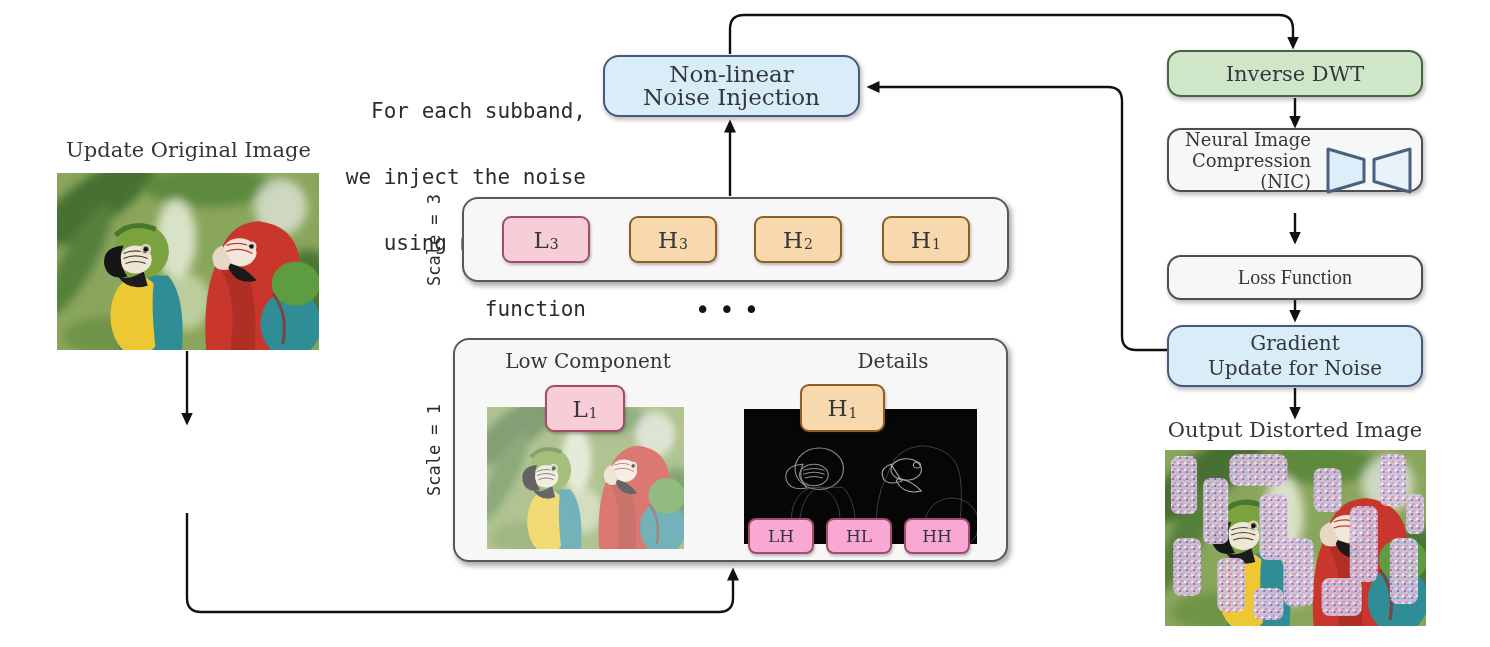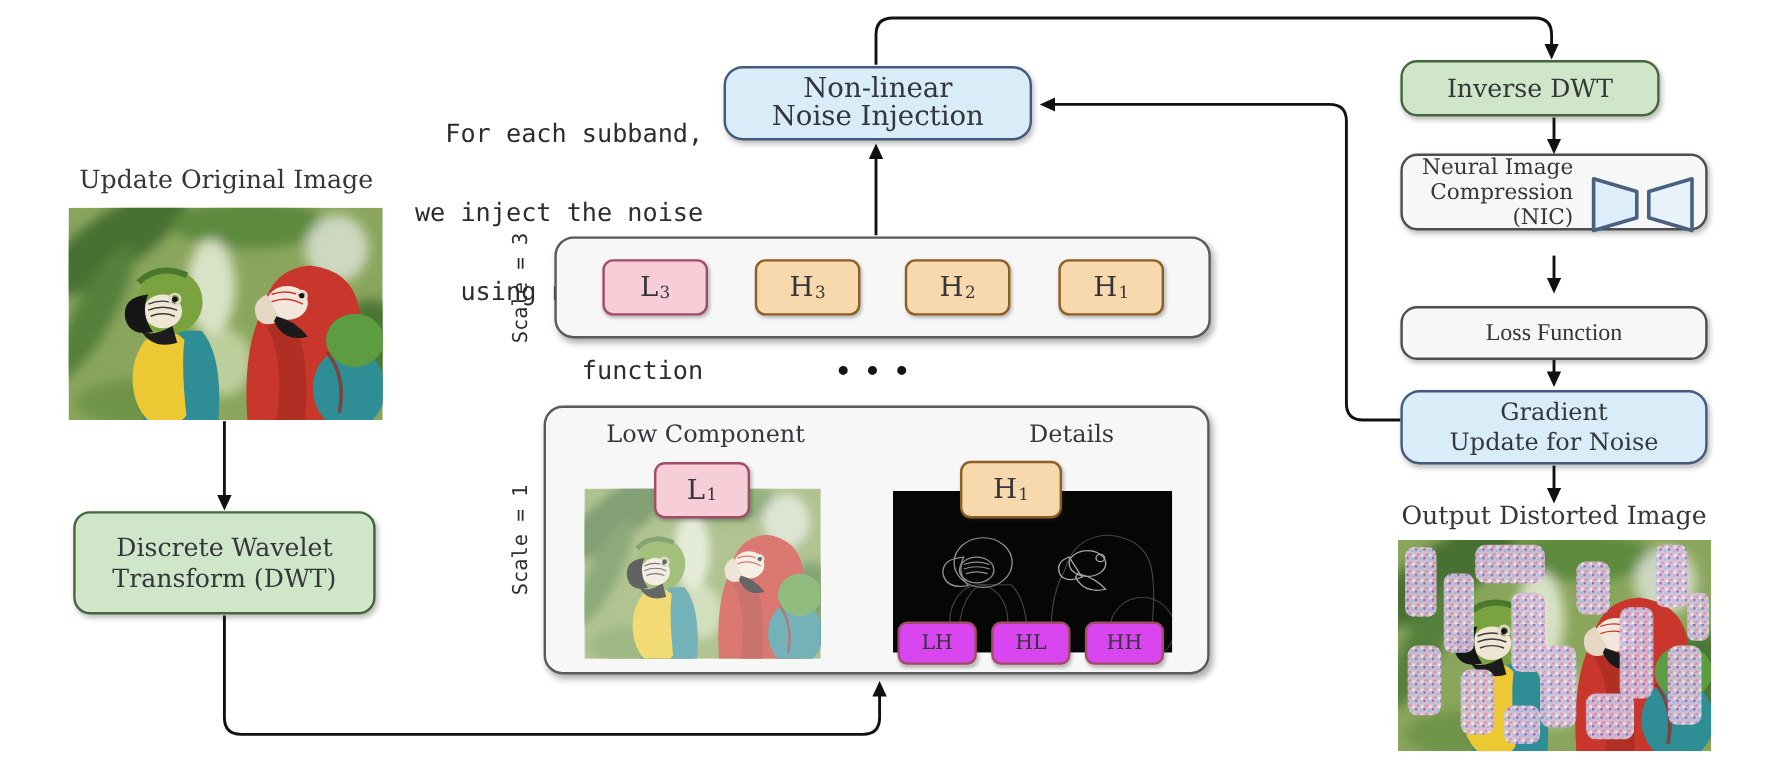--- a/index.html
+++ b/index.html
@@ -17,21 +17,21 @@
        border-radius:16px;box-sizing:border-box;box-shadow:2.5px 3.5px 5px rgba(40,40,40,.38);}
 
   .badge{position:absolute;display:flex;align-items:center;justify-content:center;
        box-sizing:border-box;border-radius:9px;font-size:23px;z-index:3;
        box-shadow:1px 2px 3px rgba(40,40,40,.30);}
   .pink{background:#f7cdd8;border:2.5px solid #a14d68;}
   .orange{background:#f8d9ae;border:2.5px solid #8e5f24;}
   .badge .sub{font-size:14px;margin-top:9px;margin-left:1px;}
   .minibadge{position:absolute;display:flex;align-items:center;justify-content:center;
        box-sizing:border-box;border-radius:8px;font-size:17px;z-index:4;
-       background:#d946ef;border:2.5px solid #a14d68;box-shadow:1px 2px 3px rgba(40,40,40,.30);}
+       background:#f9a8d4;border:2.5px solid #a14d68;box-shadow:1px 2px 3px rgba(40,40,40,.30);}
 
   .title{position:absolute;text-align:center;font-size:21px;z-index:2;}
   .inner-title{position:absolute;text-align:center;font-size:20px;z-index:3;}
   .mono{font-family:"DejaVu Sans Mono", monospace;color:#2c2c2c;font-size:21px;
         line-height:22px;white-space:pre;z-index:2;position:absolute;}
   .vlabel{position:absolute;font-family:"DejaVu Sans Mono", monospace;color:#2c2c2c;
         font-size:17px;white-space:nowrap;transform:translate(-50%,-50%) rotate(-90deg);z-index:2;}
   .dots{position:absolute;font-size:26px;letter-spacing:9px;color:#141414;z-index:2;
         font-family:"DejaVu Sans", sans-serif;}
   .imgframe{position:absolute;z-index:2;line-height:0;}
@@ -145,24 +145,20 @@
   </svg>
 
   <div class="title" style="left:57px;top:138px;width:263px;">Update Original Image</div>
 
   <div class="imgframe" style="left:57px;top:173px;">
     <svg width="262" height="177" viewBox="0 0 260 176" preserveAspectRatio="none">
         <use href="#parrot-scene"></use>
       </svg>
   </div>
 
-  <div class="box green bl1" style="left:61px;top:426px;width:252px;height:86px;">
-    <span>Discrete Wavelet</span>
-    <span>Transform (DWT)</span>
-  </div>
 
   <div class="mono" style="left:340px;top:56px;width:246px;text-align:right;">
     <div>For each subband,</div>
     <div>we inject the noise</div>
     <div>using non-linear</div>
     <div>function</div>
   </div>
 
   <div class="box blue bl2" style="left:603px;top:55px;width:257px;height:62px;">
     <span>Non-linear</span>
@@ -215,21 +211,21 @@
     <div class="badge orange" style="left:345px;top:44px;width:85px;height:48px;">
       <span>H</span>
         <span class="sub">1</span>
     </div>
     <div class="minibadge" style="left:293px;top:178px;width:66px;height:36px;">LH</div>
     <div class="minibadge" style="left:371px;top:178px;width:66px;height:36px;">HL</div>
     <div class="minibadge" style="left:449px;top:178px;width:66px;height:36px;">HH</div>
   </div>
 
 
-  <div class="box green bl1" style="left:1167px;top:50px;width:216px;height:47px;">
+  <div class="box green bl1" style="left:1167px;top:50px;width:256px;height:47px;">
     <span>Inverse DWT</span>
   </div>
 
   <div class="box graybox bl3" style="left:1167px;top:128px;width:256px;height:64px;align-items:flex-end;padding-right:110px;">
     <span>Neural Image</span>
     <span>Compression</span>
     <span>(NIC)</span>
   </div>
   <div class="imgframe" style="left:1324px;top:144px;z-index:3;">
     <svg width="90" height="53" viewBox="0 0 90 53">

